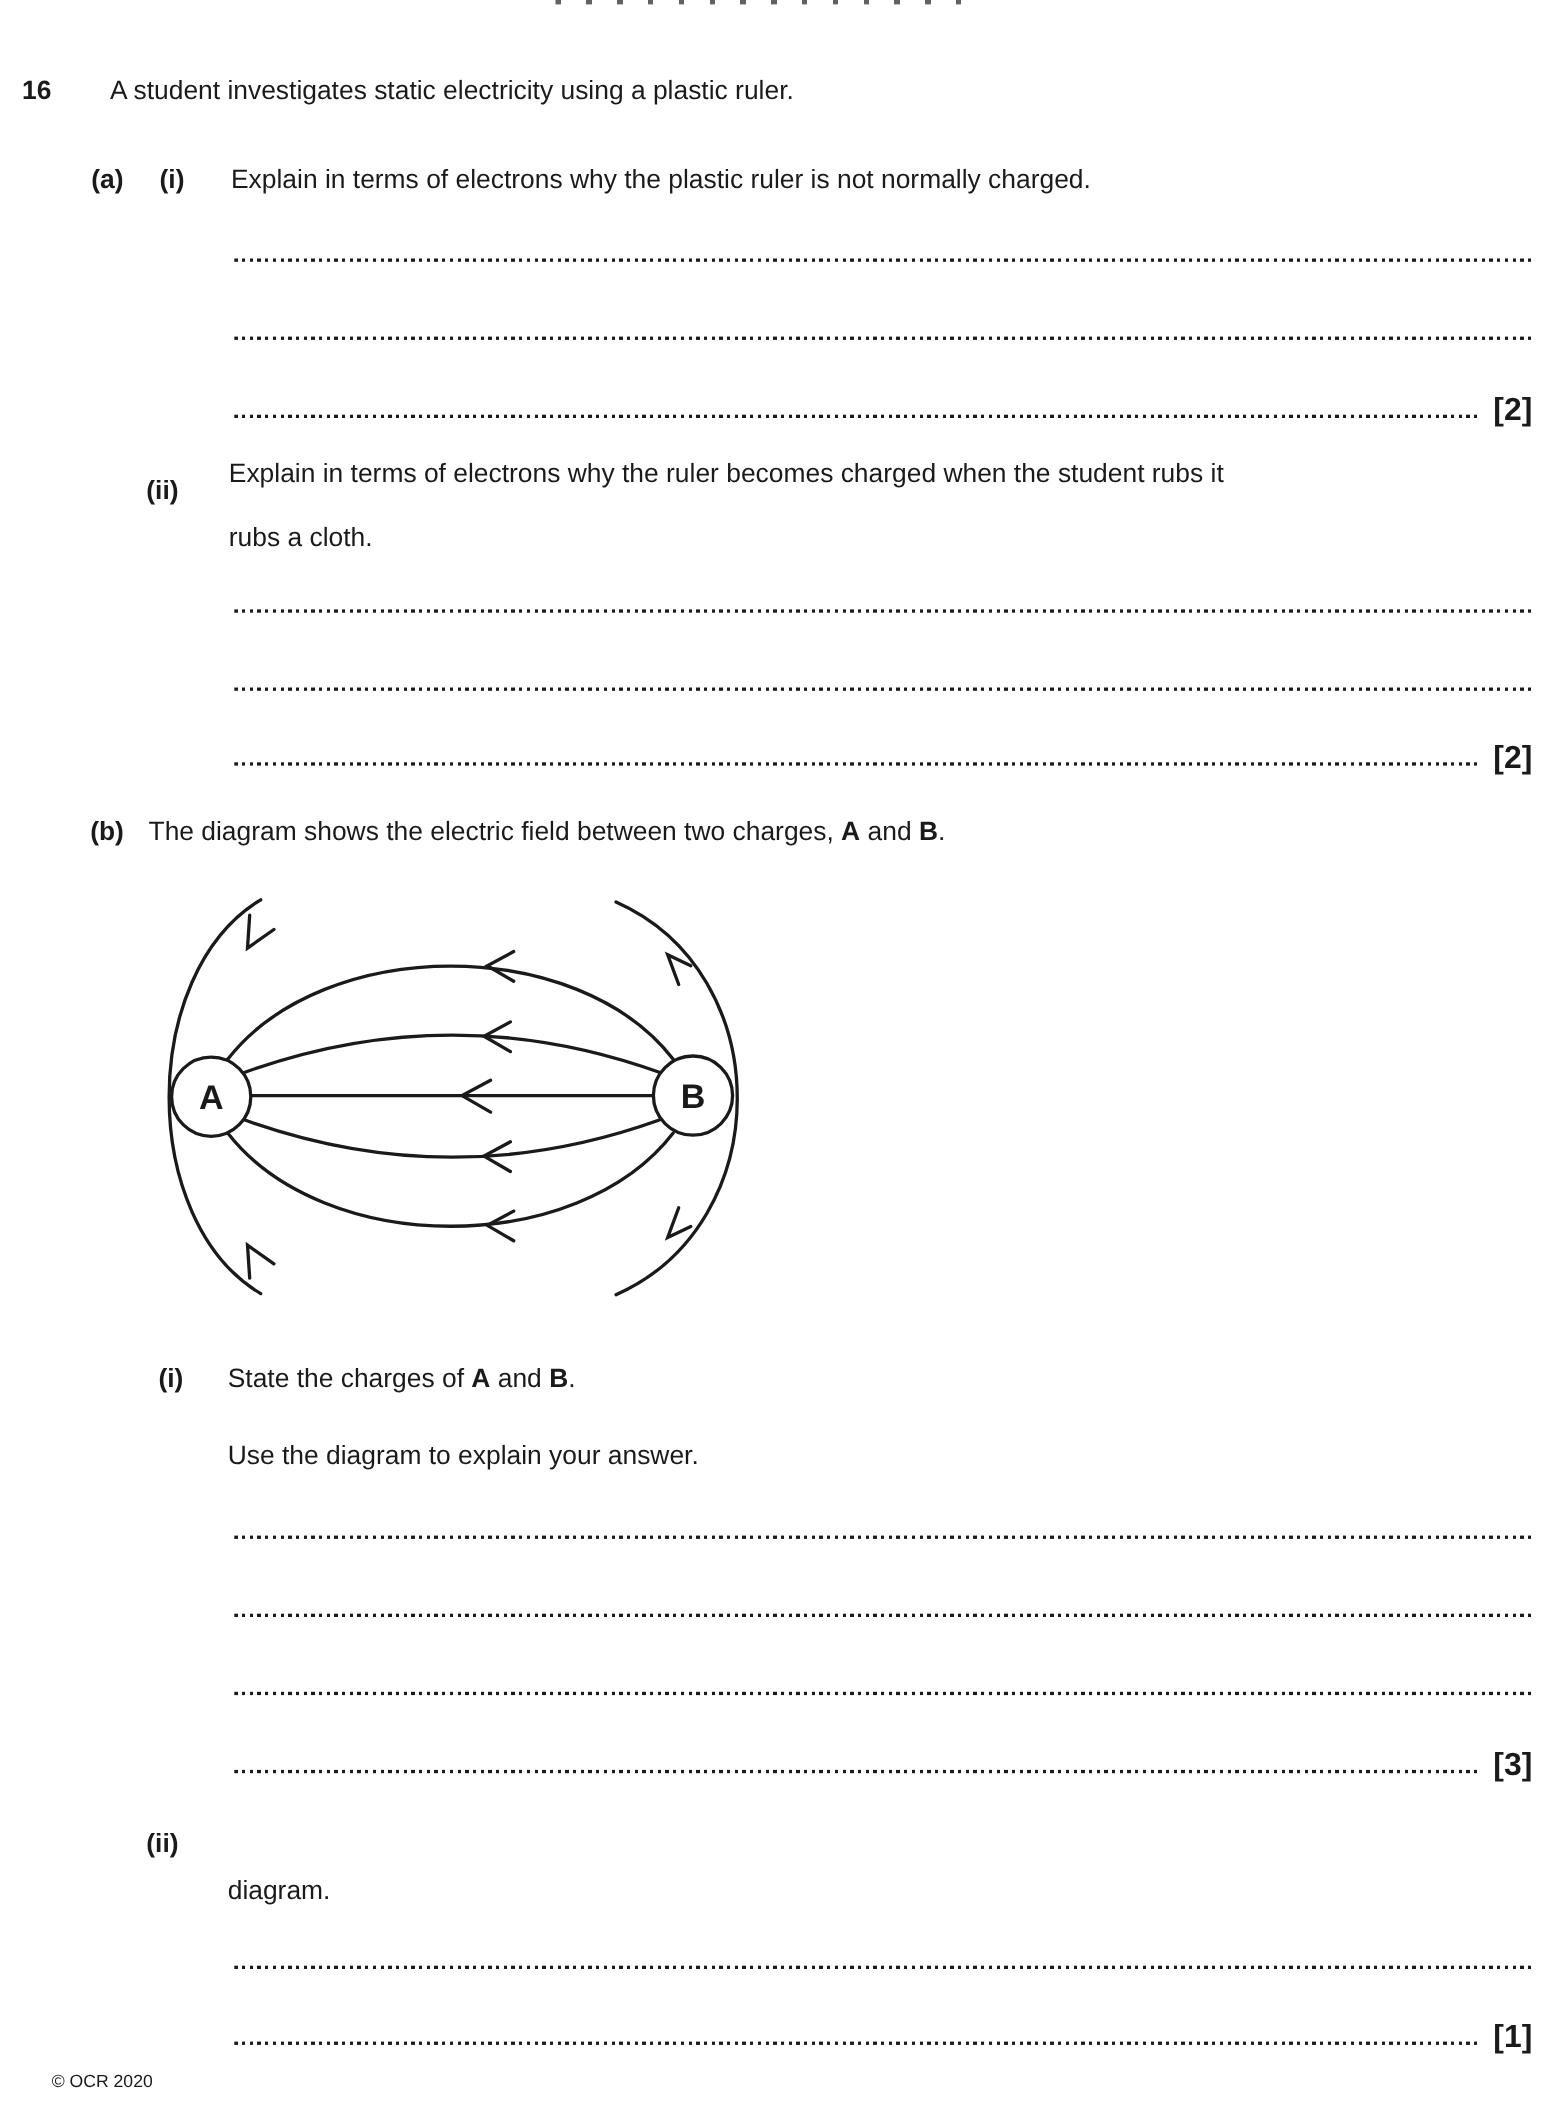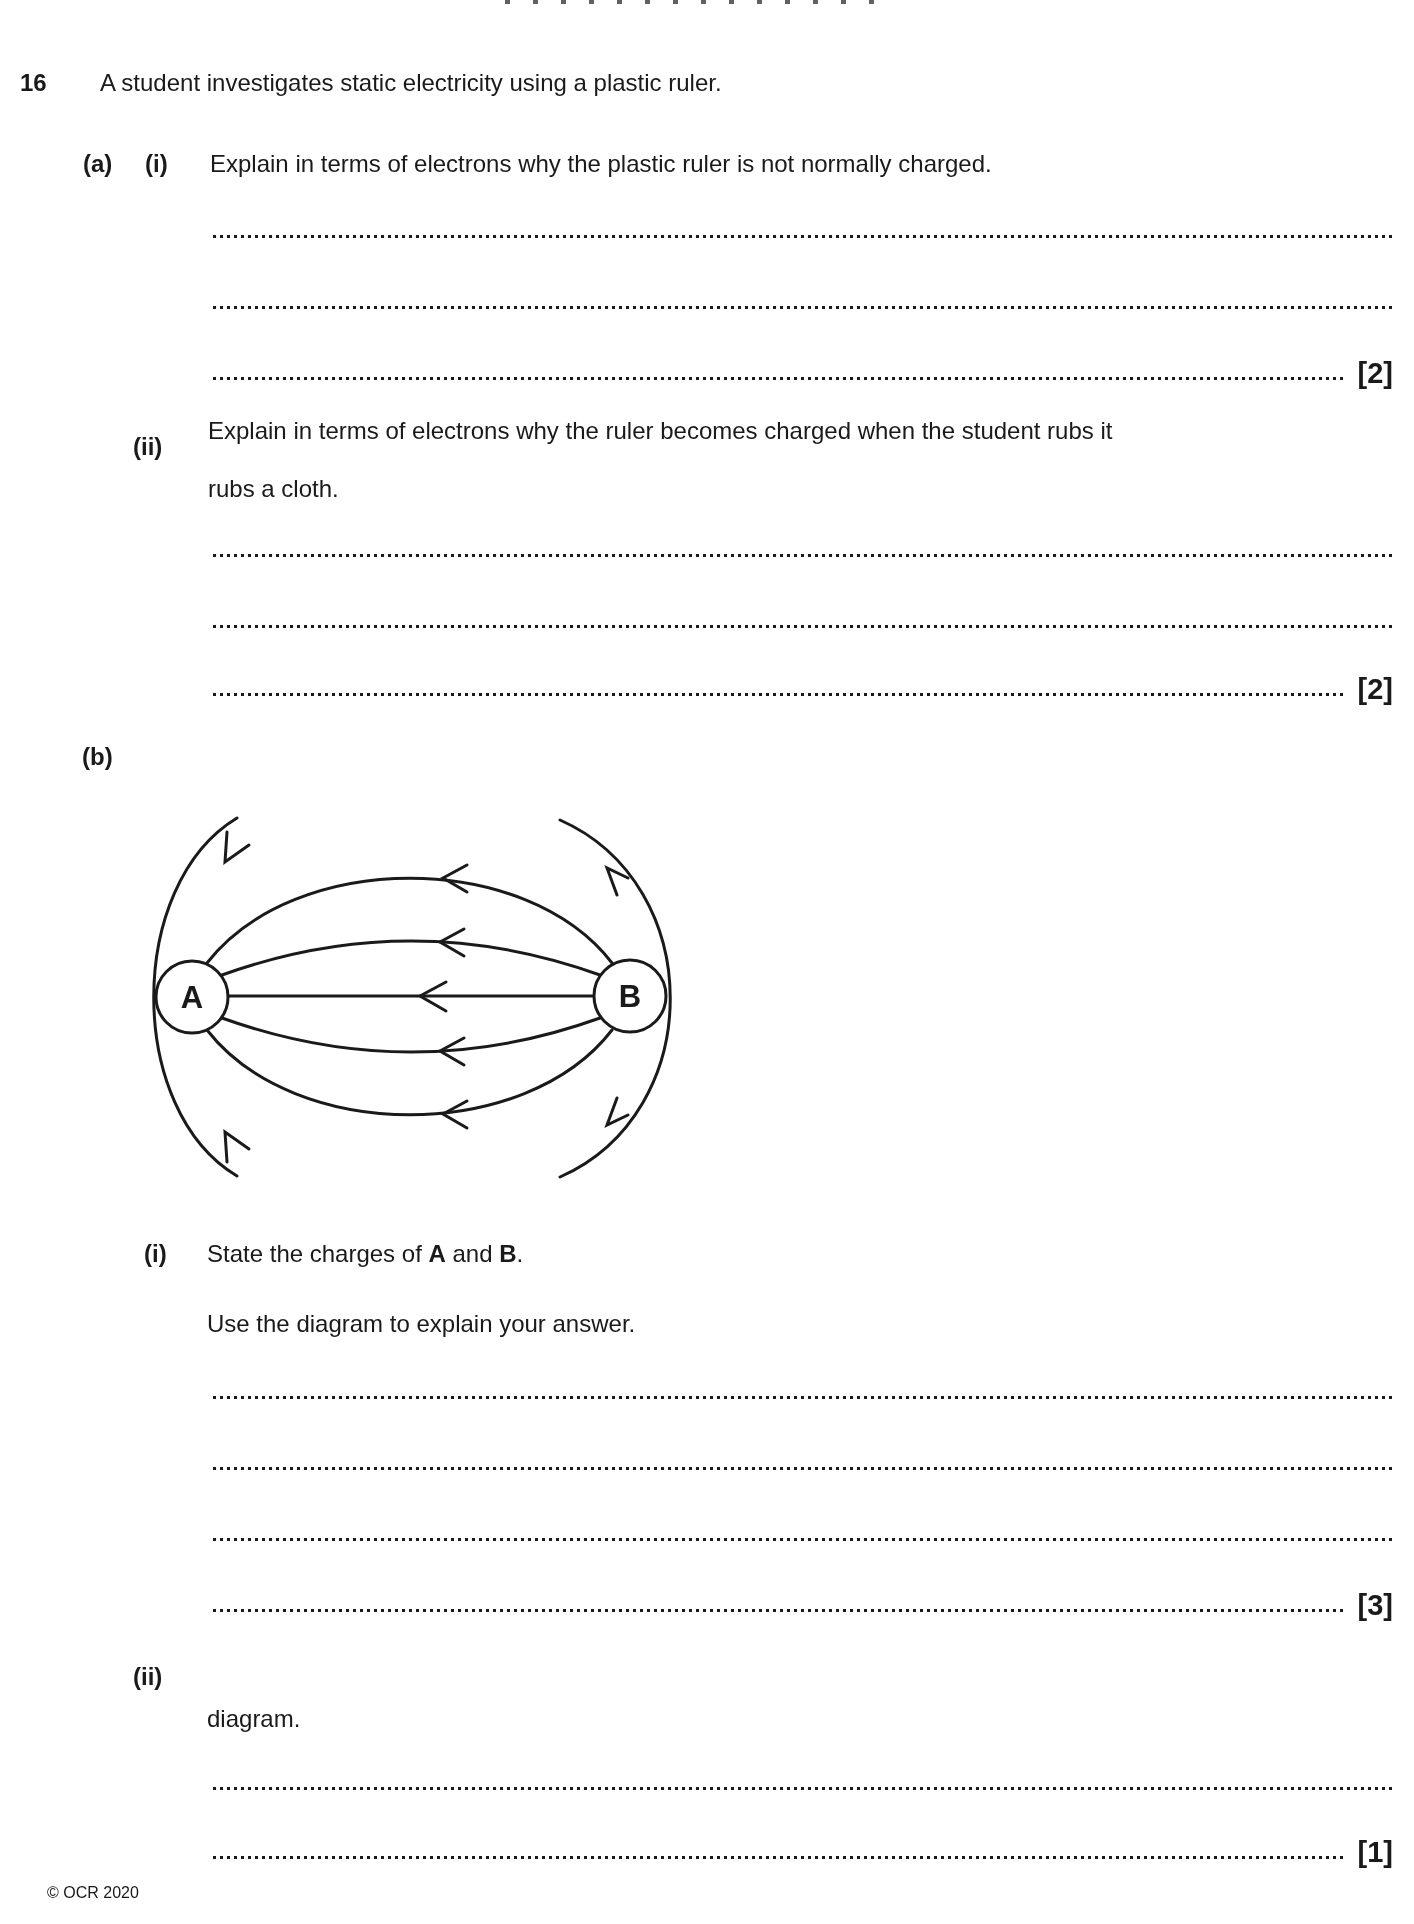--- a/index.html
+++ b/index.html
@@ -61,20 +61,21 @@
   <div class="txt b" style="left:133px;top:433px;">(ii)</div>
   <div class="txt" style="left:208px;top:417px;text-align:center;">Explain in terms of electrons why the ruler becomes charged when the student rubs it</div>
   <div class="txt" style="left:208px;top:475px;">rubs a cloth.</div>
 
   <div class="dots" style="top:554px;"></div>
   <div class="dots" style="top:625px;"></div>
   <div class="dots short" style="top:693px;"></div>
   <div class="mark" style="top:675px;">[2]</div>
 
   <div class="txt b" style="left:82px;top:743px;">(b)</div>
+  <div class="txt" style="left:135px;top:743px;"><span>The diagram shows the electric field between two charges, </span><span style="font-weight: bold;">A</span><span> and </span><span style="font-weight: bold;">B</span><span>.</span></div>
 
   <svg style="position:absolute;left:120px;top:800px;" width="600" height="400" viewBox="0 0 600 400" fill="none" stroke="#1a1a1a" stroke-width="3" stroke-linecap="round">
 
     <path d="M 117,18 C 6,85 6,310 117,376"></path>
     <path d="M 440,20 C 587,85 587,312 440,377"></path>
 
     <polyline points="129,45 105,62 107,32"></polyline>
     <polyline points="129,349 105,332 107,362"></polyline>
     <polyline points="508,78 487,68 497,95"></polyline>
     <polyline points="508,315 487,325 497,298"></polyline>

